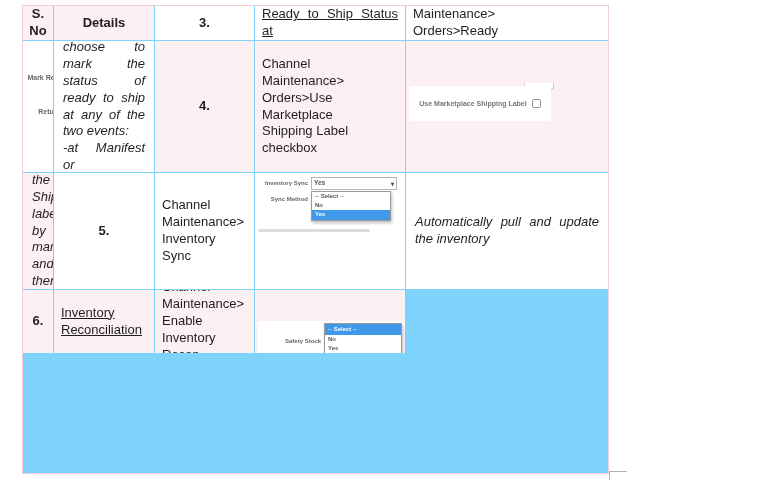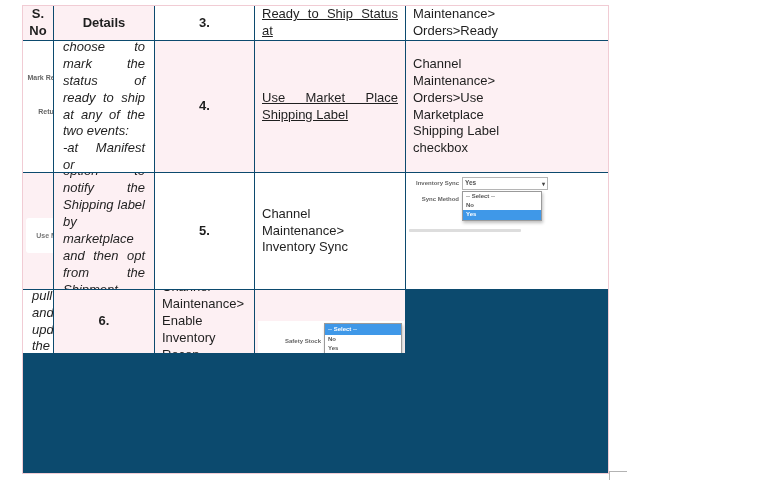--- a/index.html
+++ b/index.html
@@ -9,21 +9,21 @@
     font-family:"Liberation Sans", sans-serif;
     color:#1f1f1f;
   }
   
   .doc-table{
     position:absolute;left:22px;top:5px;
     display:grid;
     grid-template-columns:30px 100px 99px 150px 202px;
     grid-template-rows:34px 131px 116px 63px 119px;
     gap:1px;
-    background:#0c4a6e;           
+    background:#7dd3fc;           
     border:1px solid #f1ccd4;
   }
   .cell{
     background:#ffffff;
     font-size:13px;
     line-height:1.3;
     display:flex;align-items:center;
     box-sizing:border-box;
     overflow:hidden;
   }
@@ -153,23 +153,20 @@
   </div>
   <div class="cell c-details">
       <div class="txt">User can choose to mark the status of ready to ship at any of the two events:
 -at Manifest or
 -at Pack</div>
     </div>
 
   <div class="cell pink c-no">
       <span>4.</span>
     </div>
-  <div class="cell pink c-feature">
-      <div class="txt">Use Market Place Shipping Label</div>
-    </div>
   <div class="cell pink c-where">
       <div class="txt">Channel
 Maintenance&gt;
 Orders&gt;Use
 Marketplace
 Shipping Label
 checkbox</div>
     </div>
   <div class="cell pink c-shot">
     <div class="ms4-tab"></div>
@@ -205,20 +202,23 @@
     </div>
     <div class="ms5-smudge"></div>
   </div>
   <div class="cell c-details">
       <div class="txt">Automatically pull and update the inventory</div>
     </div>
 
   <div class="cell pink c-no">
       <span>6.</span>
     </div>
+  <div class="cell pink c-feature">
+      <div class="txt">Inventory Reconciliation</div>
+    </div>
   <div class="cell pink c-where">
       <div class="txt">Channel
 Maintenance&gt;
 Enable
 Inventory
 Recon</div>
     </div>
   <div class="cell pink c-shot">
     <div class="ms6-box"></div>
     <div class="mslist ms6-list">

